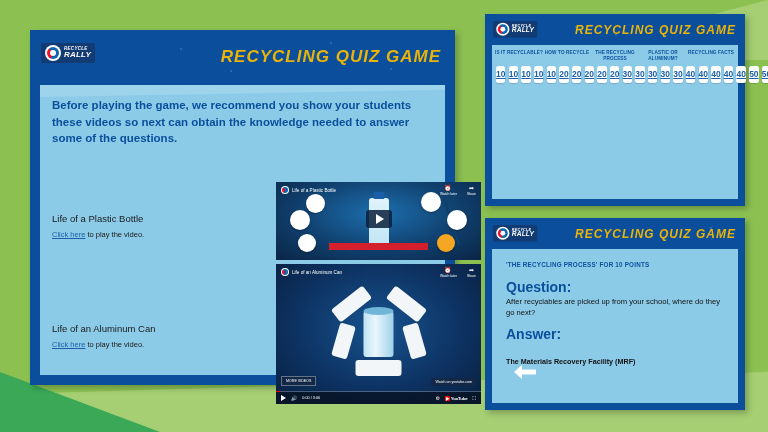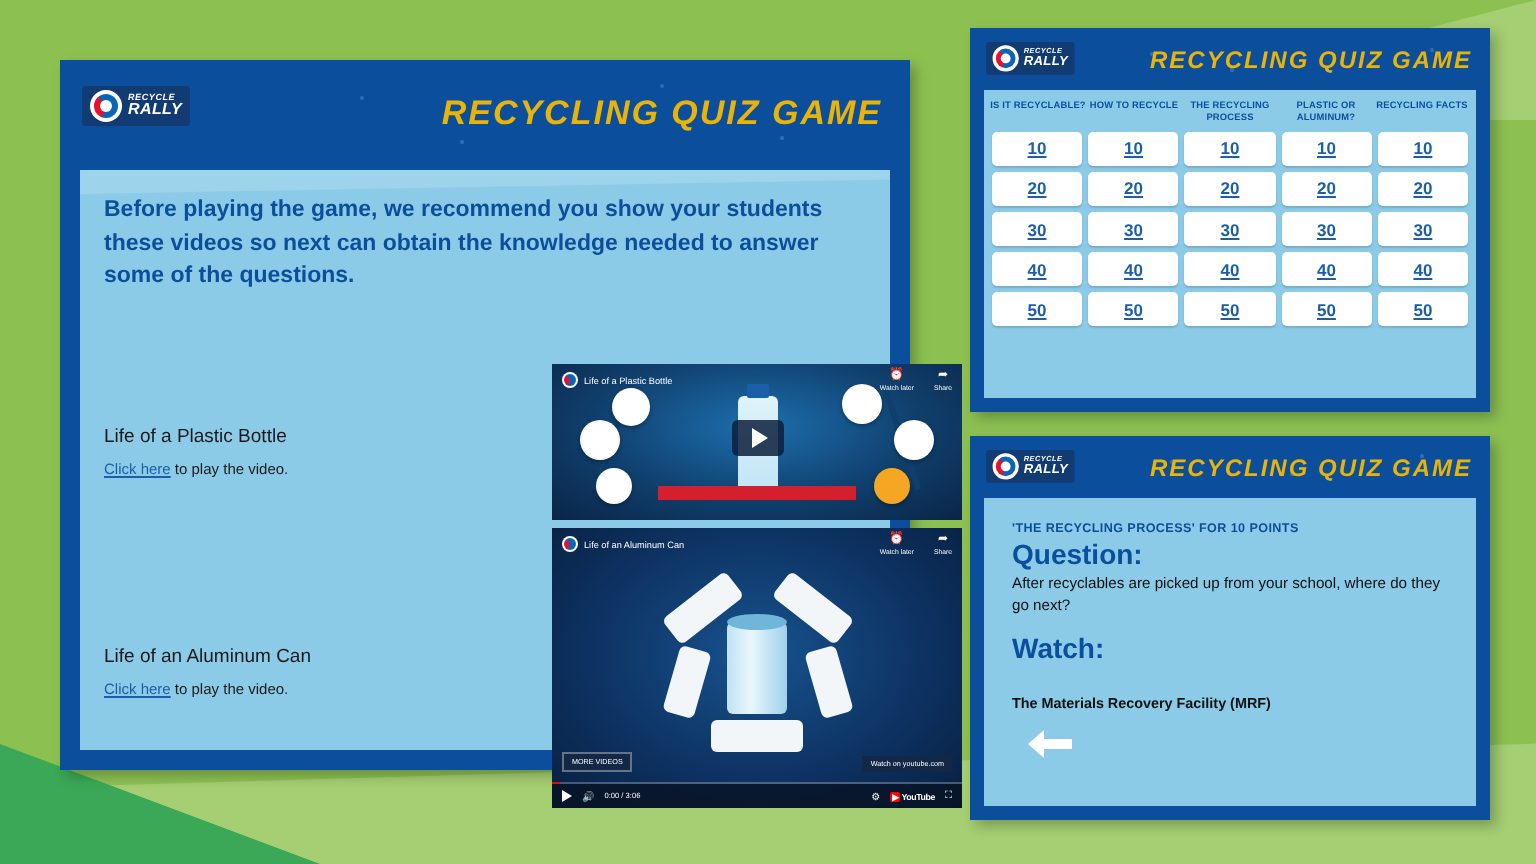--- a/index.html
+++ b/index.html
@@ -104,35 +104,35 @@
   .can .top{position:absolute;left:0;right:0;top:-4px;height:8px;border-radius:50%;background:#6fb6d9;}
 
   
   #board-slide{left:485px;top:14px;width:260px;height:192px;}
   #board-slide .logo-wrap{position:absolute;left:8px;top:7px;transform:scale(.82);transform-origin:left top;}
   #board-slide .slide-title{position:absolute;right:9px;top:9px;font-size:12px;}
   #board-slide .panel{position:absolute;left:7px;top:31px;width:246px;height:154px;background:#8ccbe8;}
   .cat-row{display:flex;padding:5px 3px 2px;}
   .cat{flex:1;text-align:center;color:#0b4f9c;font-weight:bold;font-size:4.7px;
     line-height:1.35;letter-spacing:.1px;text-transform:uppercase;}
-  .grid{display:flex;flex-direction:column;gap:3.2px;padding:1px 4px 4px;}
+  .grid{display:flex;flex-direction:row;gap:3.2px;padding:1px 4px 4px;align-items:flex-end;}
   .grid-row{display:flex;gap:3.2px;}
   .cell{flex:1;background:#fff;border-radius:2.5px;height:17px;
     display:flex;align-items:center;justify-content:center;
     box-shadow:0 1px 1px rgba(0,0,0,.15);}
   .cell span{color:#1c5fa8;font-weight:bold;font-size:8.5px;text-decoration:underline;}
 
   
   #qa-slide{left:485px;top:218px;width:260px;height:192px;}
   #qa-slide .logo-wrap{position:absolute;left:8px;top:7px;transform:scale(.82);transform-origin:left top;}
   #qa-slide .slide-title{position:absolute;right:9px;top:9px;font-size:12px;}
   #qa-slide .panel{position:absolute;left:7px;top:31px;width:246px;height:154px;background:#8ccbe8;}
   .qa-inner{padding:12px 14px 0;}
   .qa-kicker{color:#0b4f9c;font-weight:bold;font-size:6.3px;letter-spacing:.2px;}
-  .qa-head{color:#0b4f9c;font-weight:bold;font-size:14px;margin-top:2px;line-height:1;}
+  .qa-head{color:#0b4f9c;font-weight:bold;font-size:14px;margin-top:12px;line-height:1;}
   .qa-body{color:#111;font-size:7.6px;line-height:1.45;margin-top:2px;}
   .qa-ans{color:#111;font-size:7.2px;font-weight:bold;margin-top:16px;}
   .back-arrow{position:absolute;left:20px;bottom:22px;width:26px;height:18px;}
 </style>
 </head>
 <body>
 
 <div class="bg">
   <div class="bg-wedge-tr"></div>
   <div class="bg-wedge-bottom"></div>
@@ -397,21 +397,21 @@
     </div>
   </div>
 
   <div class="slide-title">RECYCLING QUIZ GAME</div>
 
   <div class="panel">
     <div class="qa-inner">
       <div class="qa-kicker">'THE RECYCLING PROCESS' FOR 10 POINTS</div>
       <div class="qa-head">Question:</div>
       <div class="qa-body">After recyclables are picked up from your school, where do they go next?</div>
-      <div class="qa-head" style="margin-top:9px;">Watch:</div>
+      <div class="qa-head" style="margin-top:9px;">Answer:</div>
       <div class="qa-ans">The Materials Recovery Facility (MRF)</div>
     </div>
 
     <svg class="back-arrow" viewBox="0 0 26 18">
       <path d="M10 2 L2 9 L10 16 L10 11.5 L24 11.5 L24 6.5 L10 6.5 Z" fill="#ffffff"></path>
     </svg>
   </div>
 </div>
 
 </body></html>

